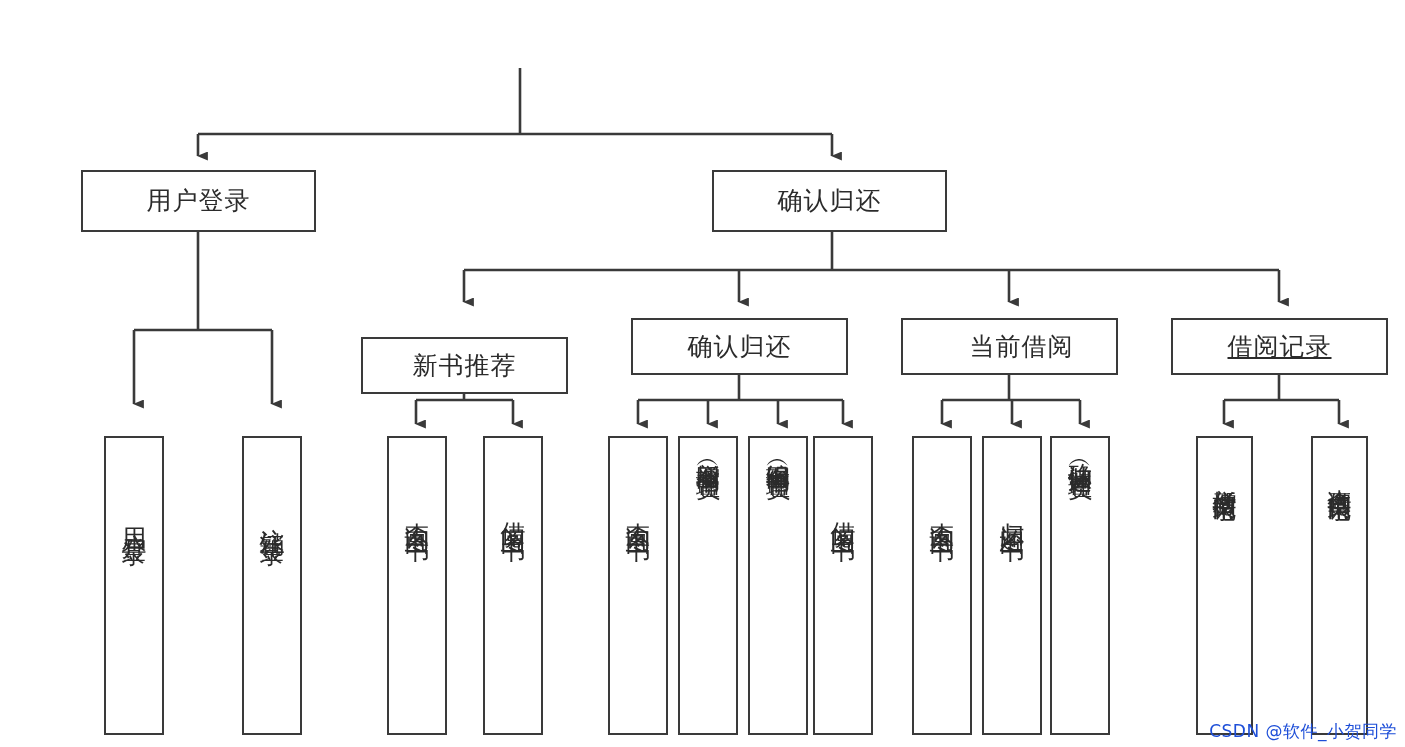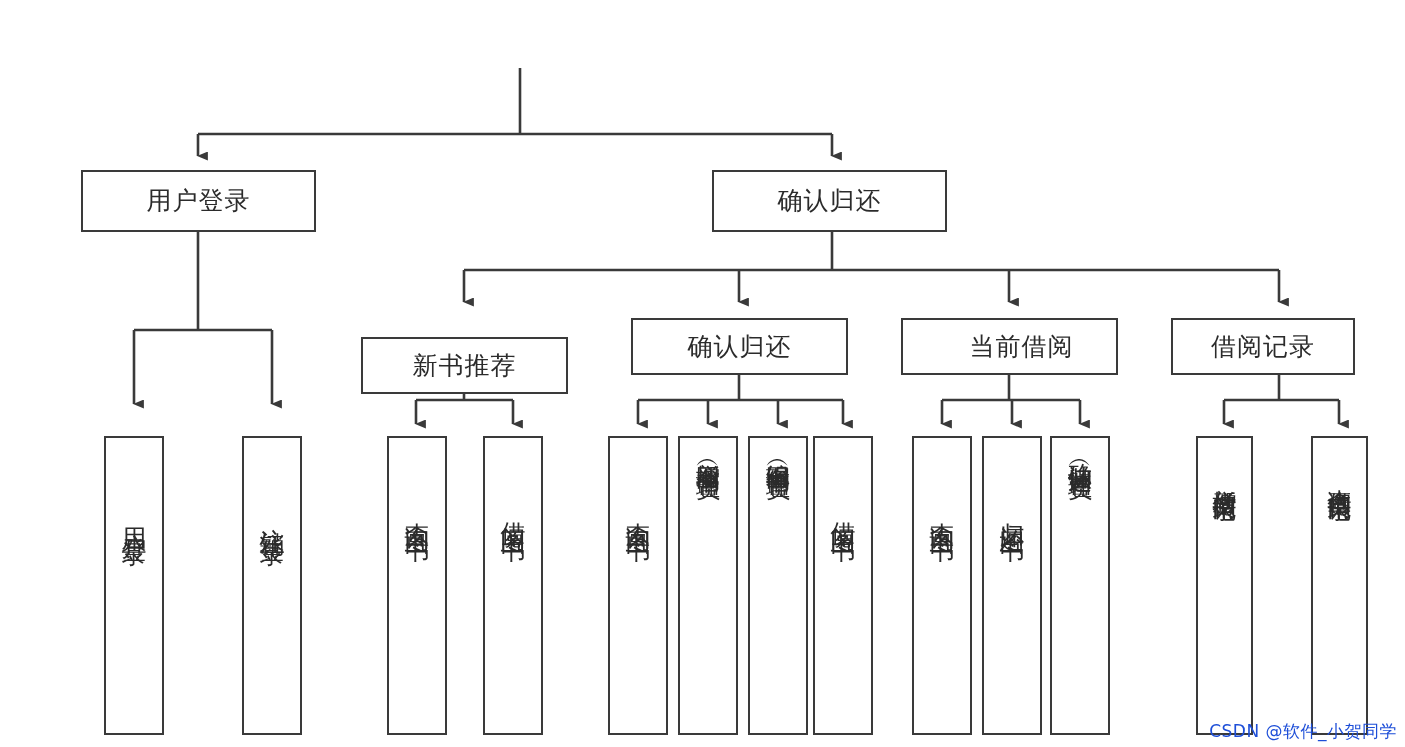--- a/index.html
+++ b/index.html
@@ -143,21 +143,21 @@
 
   <div class="node h-node" style="left:361px; top:318px; width:207px; height:57px;margin-top:19px;">
     <span class="lbl">新书推荐</span>
   </div>
   <div class="node h-node" style="left:631px; top:318px; width:217px; height:57px;">
     <span class="lbl">确认归还</span>
   </div>
   <div class="node h-node" style="left:901px; top:318px; width:217px; height:57px;padding-left:24px;">
     <span class="lbl">当前借阅</span>
   </div>
-  <div class="node h-node" style="left:1171px; top:318px; width:184px; height:57px;">
+  <div class="node h-node" style="left:1171px; top:318px; width:217px; height:57px;text-decoration:underline;">
     <span class="lbl">借阅记录</span>
   </div>
 
   <div class="node v-node" style="left:104px; top:436px; width:60px; height:299px; padding-top:70px;">
     <span class="lbl">用户登录</span>
   </div>
   <div class="node v-node" style="left:242px; top:436px; width:60px; height:299px; padding-top:70px;">
     <span class="lbl">注销登录</span>
   </div>
 

